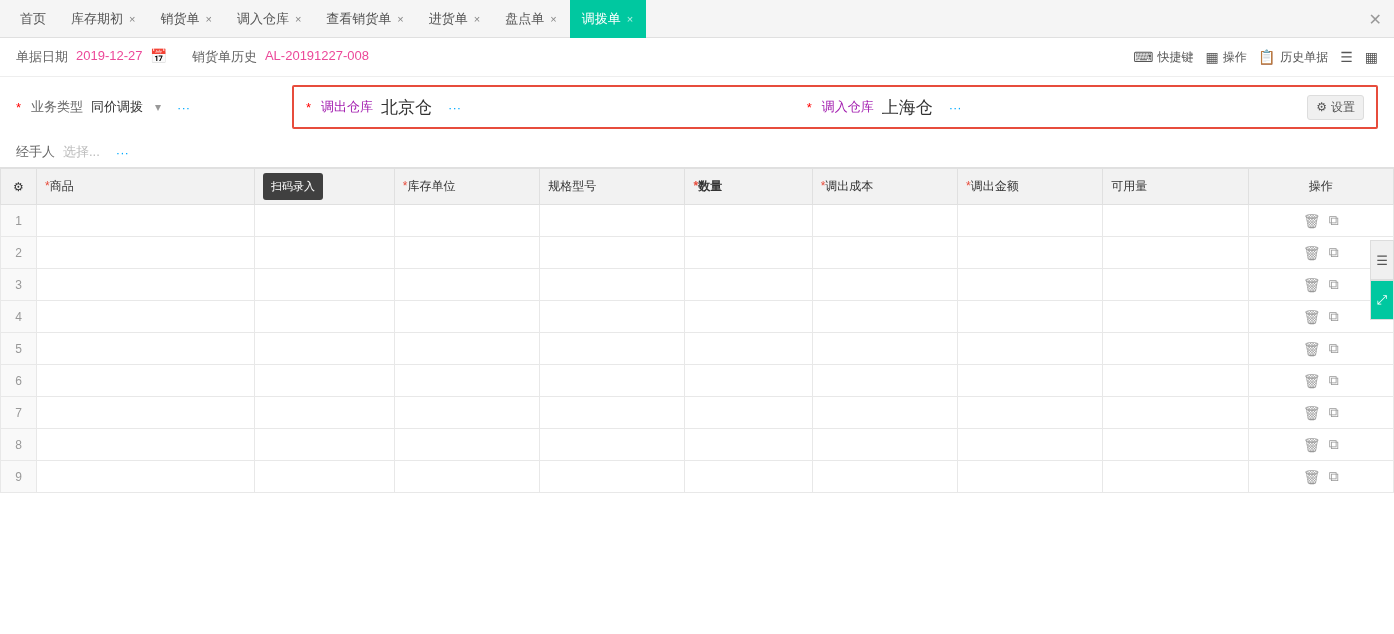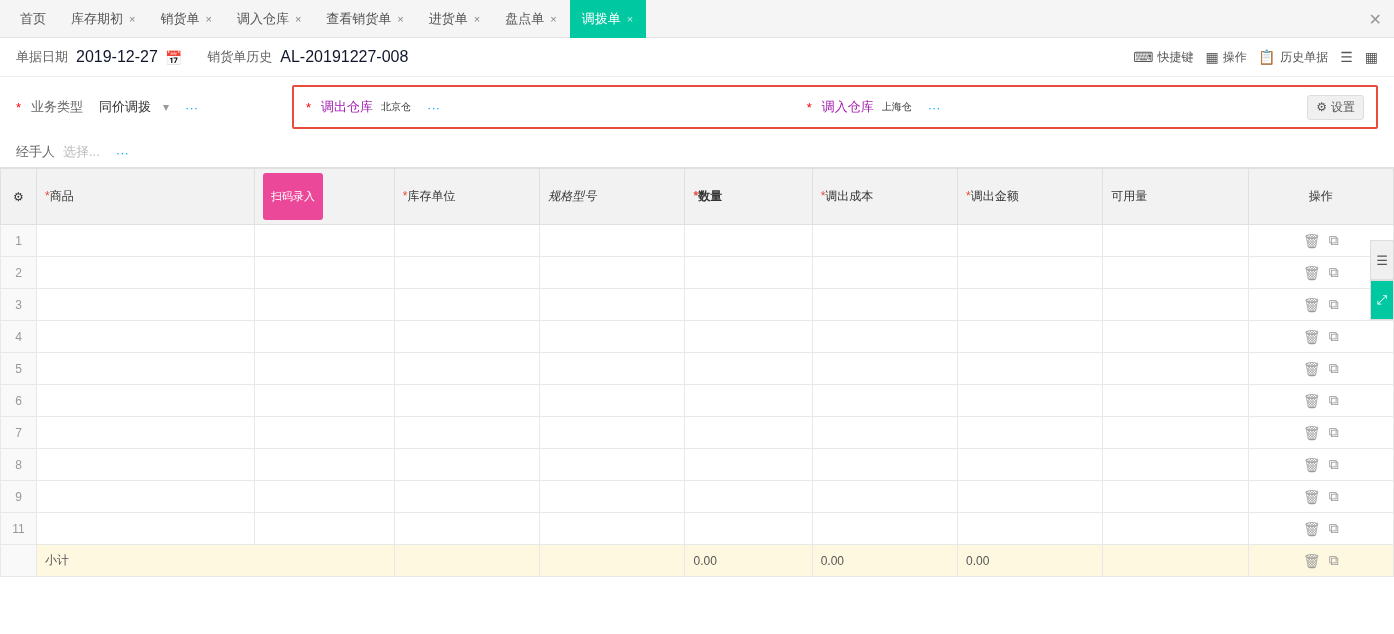--- a/index.html
+++ b/index.html
@@ -57,34 +57,34 @@
     
     .form-row {
       display: flex;
       align-items: center;
       padding: 10px 16px;
       border-bottom: 1px solid #eee;
       gap: 24px;
     }
     .form-field {
       display: flex;
-      align-items: flex-end;
+      align-items: flex-start;
       gap: 8px;
     }
     .form-label {
       color: #666;
       white-space: nowrap;
     }
     .required-star {
       color: red;
       margin-right: 2px;
     }
     .form-value {
-      color: #0f172a;
-      font-size: 16px;
+      color: #ec4899;
+      font-size: 13px;
     }
     .date-icon {
       color: #666;
       cursor: pointer;
       font-size: 14px;
     }
     .toolbar-right {
       margin-left: auto;
       display: flex;
       align-items: center;
@@ -110,21 +110,20 @@
     }
     .business-type-field {
       display: flex;
       align-items: center;
       gap: 8px;
       min-width: 260px;
     }
     .select-value {
       color: #333;
       font-size: 13px;
-      margin-left: 8px;
     }
     .dropdown-arrow {
       color: #999;
       cursor: pointer;
       font-size: 12px;
       margin-left: 4px;
     }
     .dotdotdot-btn {
       color: #00aaff;
       cursor: pointer;
@@ -143,21 +142,21 @@
       flex: 1;
       min-height: 44px;
     }
     .warehouse-field {
       display: flex;
       align-items: center;
       gap: 8px;
       flex: 1;
     }
     .warehouse-label { color: #a21caf; white-space: nowrap; }
-    .warehouse-value { color: #333; font-size: 10px; }
+    .warehouse-value { color: #333; font-size: 17px; }
     .settings-btn {
       display: flex;
       align-items: center;
       gap: 4px;
       background: #f0f0f0;
       border: 1px solid #ddd;
       border-radius: 3px;
       padding: 3px 8px;
       cursor: pointer;
       font-size: 12px;
@@ -236,25 +235,25 @@
       font-size: 14px;
     }
 
     
     .gear-cell {
       text-align: center;
     }
 
     
     .scan-btn {
-      background: #ec4899;
+      background: #404040;
       color: #fff;
       border: none;
       border-radius: 3px;
-      padding: 16px 8px;
+      padding: 6px 8px;
       font-size: 11px;
       cursor: pointer;
       white-space: nowrap;
     }
 
     
     .right-sidebar {
       position: fixed;
       right: 0;
       top: 240px;
@@ -279,21 +278,21 @@
       color: #fff;
     }
 
     
     .scroll-area {
       overflow-x: auto;
     }
 
     .col-product { min-width: 120px; }
     .col-unit { min-width: 80px; }
-    .col-spec { min-width: 80px; font-style: italic; }
+    .col-spec { min-width: 80px; }
     .col-qty { min-width: 70px; font-weight: bold; }
     .col-cost { min-width: 80px; }
     .col-amount { min-width: 80px; }
     .col-avail { min-width: 80px; }
     .col-op { min-width: 80px; text-align: center; }
   </style>
 </head>
 <body>
 
 <div class="tab-bar">
@@ -569,53 +568,20 @@
         <td></td>
         <td></td>
         <td></td>
         <td class="col-op">
           <div class="op-cell">
             <span class="op-icon">🗑</span>
             <span class="op-icon">⧉</span>
           </div>
         </td>
       </tr>
-            <tr>
-        <td class="row-num">11</td>
-        <td></td>
-        <td></td>
-        <td></td>
-        <td></td>
-        <td></td>
-        <td></td>
-        <td></td>
-        <td></td>
-        <td class="col-op">
-          <div class="op-cell">
-            <span class="op-icon">🗑</span>
-            <span class="op-icon">⧉</span>
-          </div>
-        </td>
-      </tr>
-            <tr class="subtotal-row">
-        <td class="row-num"></td>
-        <td colspan="2">小计</td>
-        <td></td>
-        <td></td>
-        <td>0.00</td>
-        <td>0.00</td>
-        <td>0.00</td>
-        <td></td>
-        <td>
-          <div class="op-cell">
-            <span class="op-icon">🗑</span>
-            <span class="op-icon">⧉</span>
-          </div>
-        </td>
-      </tr>
           </tbody>
       </table>
     </div>
   </div>
 
 </div>
 
 <div class="right-sidebar">
   <div class="right-sidebar-btn">☰</div>
   <div class="right-sidebar-btn active">⤢</div>

